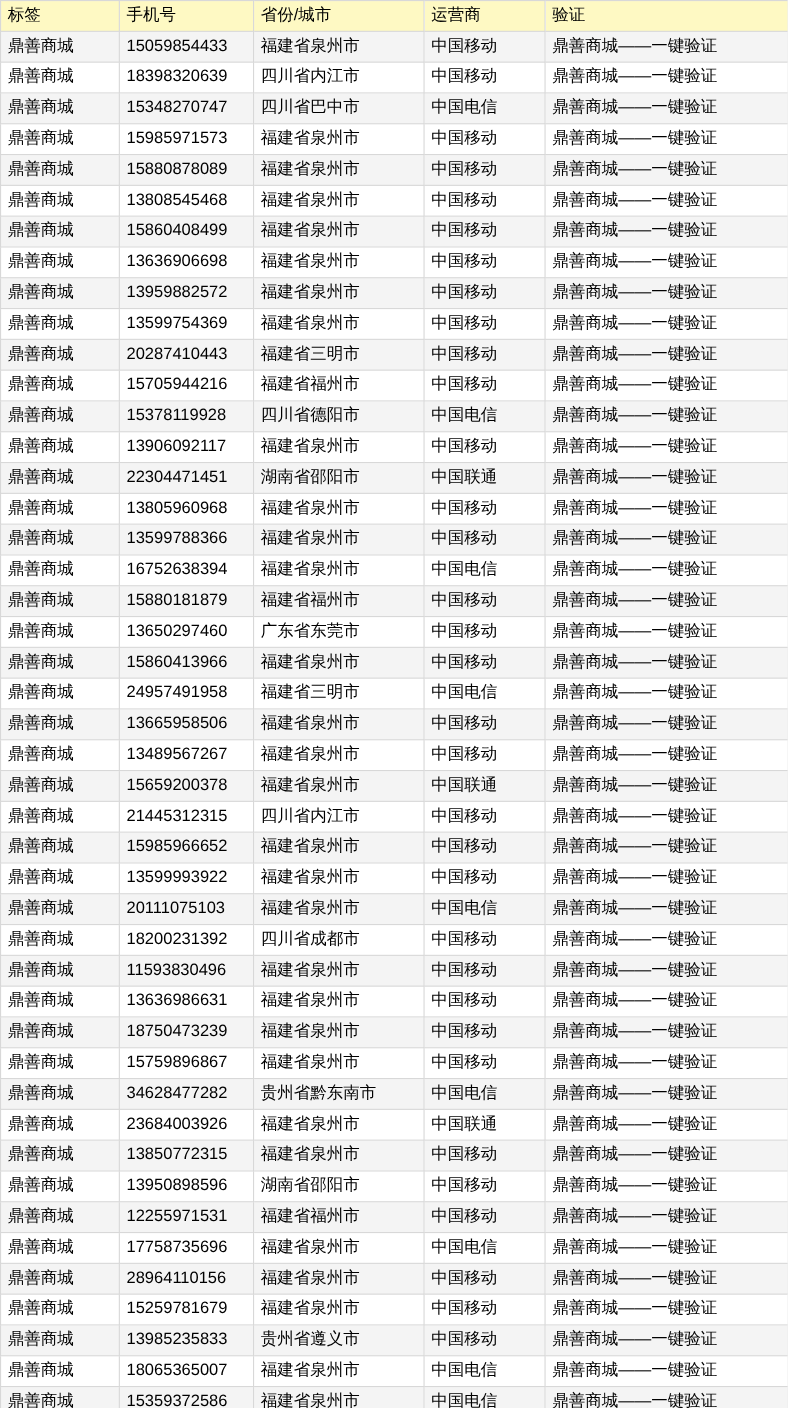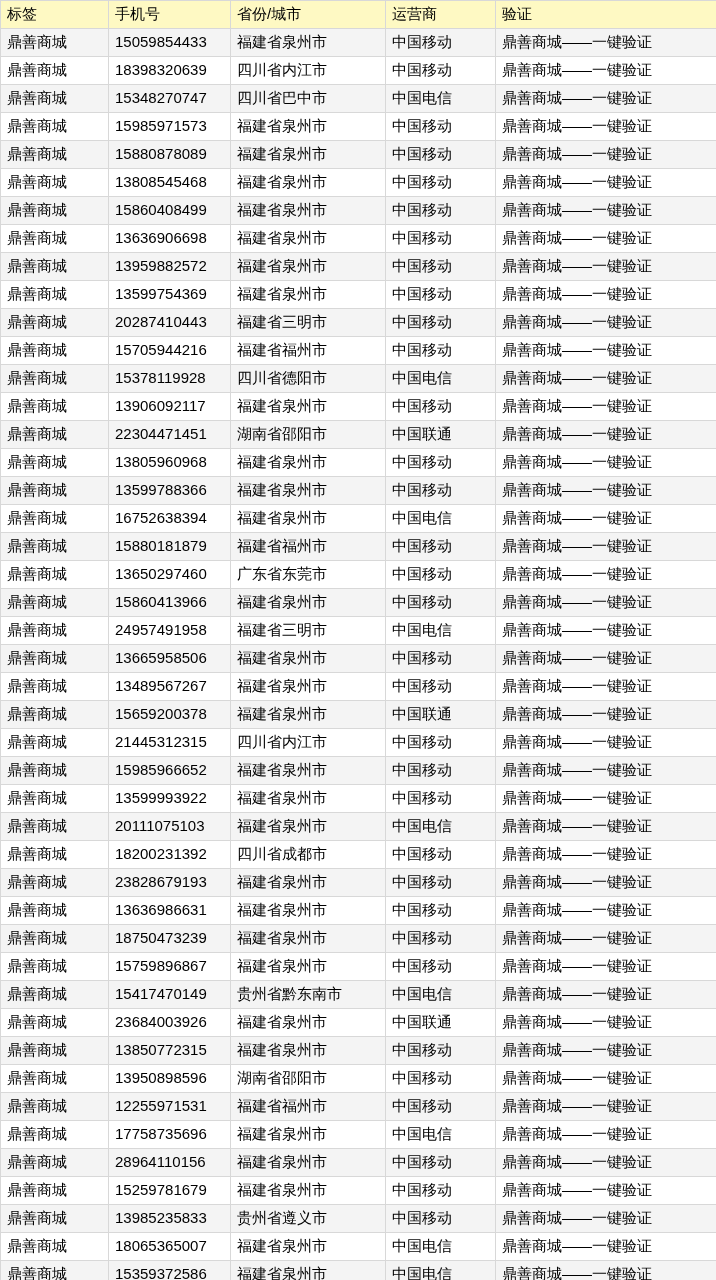--- a/index.html
+++ b/index.html
@@ -274,21 +274,21 @@
       </tr>
       <tr class="plain">
         <td>鼎善商城</td>
         <td>18200231392</td>
         <td>四川省成都市</td>
         <td>中国移动</td>
         <td>鼎善商城——一键验证</td>
       </tr>
       <tr class="shade">
         <td>鼎善商城</td>
-        <td>23828679193</td>
+        <td>11593830496</td>
         <td>福建省泉州市</td>
         <td>中国移动</td>
         <td>鼎善商城——一键验证</td>
       </tr>
       <tr class="plain">
         <td>鼎善商城</td>
         <td>13636986631</td>
         <td>福建省泉州市</td>
         <td>中国移动</td>
         <td>鼎善商城——一键验证</td>
@@ -302,21 +302,21 @@
       </tr>
       <tr class="plain">
         <td>鼎善商城</td>
         <td>15759896867</td>
         <td>福建省泉州市</td>
         <td>中国移动</td>
         <td>鼎善商城——一键验证</td>
       </tr>
       <tr class="shade">
         <td>鼎善商城</td>
-        <td>15417470149</td>
+        <td>34628477282</td>
         <td>贵州省黔东南市</td>
         <td>中国电信</td>
         <td>鼎善商城——一键验证</td>
       </tr>
       <tr class="plain">
         <td>鼎善商城</td>
         <td>23684003926</td>
         <td>福建省泉州市</td>
         <td>中国联通</td>
         <td>鼎善商城——一键验证</td>

